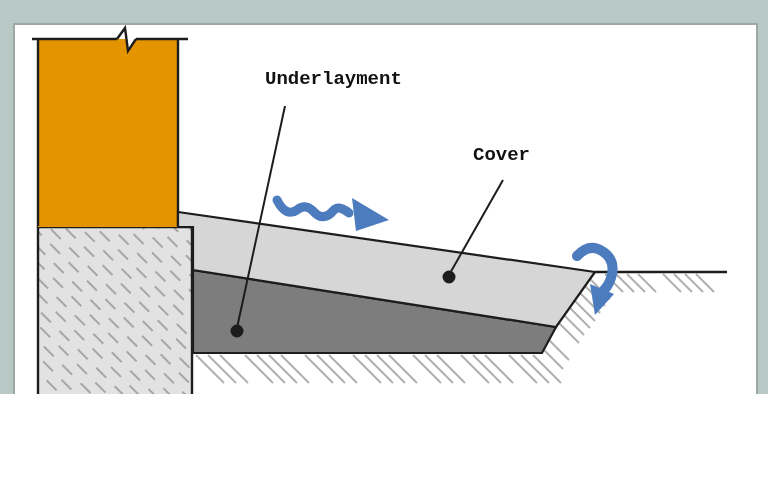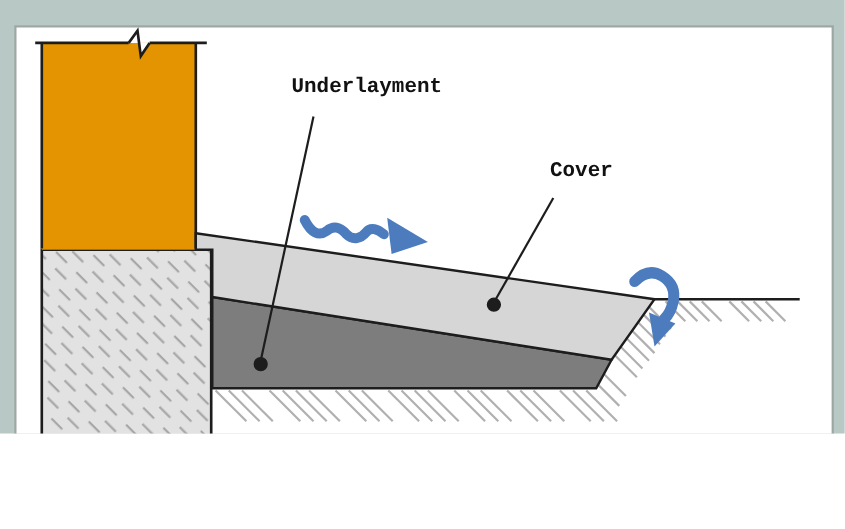--- a/index.html
+++ b/index.html
@@ -2,21 +2,21 @@
 <html><head>
 <meta charset="utf-8">
 <style>
   html,body{margin:0;padding:0;background:#ffffff;}
   .stage{position:relative;width:768px;height:394px;overflow:hidden;
          font-family:Liberation Mono, monospace;}
   .stage svg{position:absolute;left:0;top:0;display:block;}
   .label{position:absolute;font-weight:700;font-size:19px;color:#111;
          letter-spacing:0px;white-space:nowrap;line-height:1;}
   .label-underlayment{left:265px;top:70px;}
-  .label-cover{left:500px;top:146px;}
+  .label-cover{left:473px;top:146px;}
 </style>
 </head>
 <body>
 
 <div class="stage">
   <svg width="768" height="481" viewBox="0 0 768 481">
 
     <defs>
       <pattern id="concreteHatch" width="26" height="22" patternUnits="userSpaceOnUse" patternTransform="rotate(45)">
         <line x1="0" y1="5" x2="26" y2="5" stroke-width="2" stroke-dasharray="14 12" stroke="#a6a6a6"></line>

